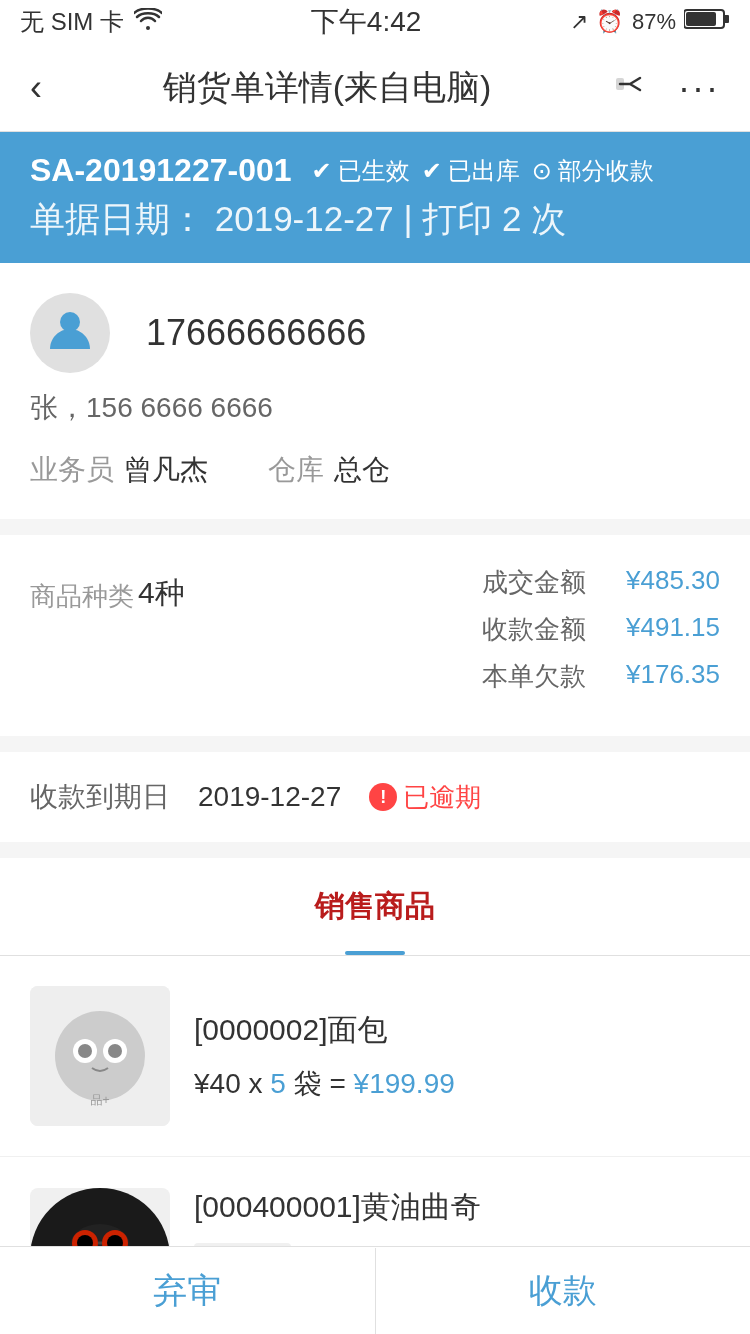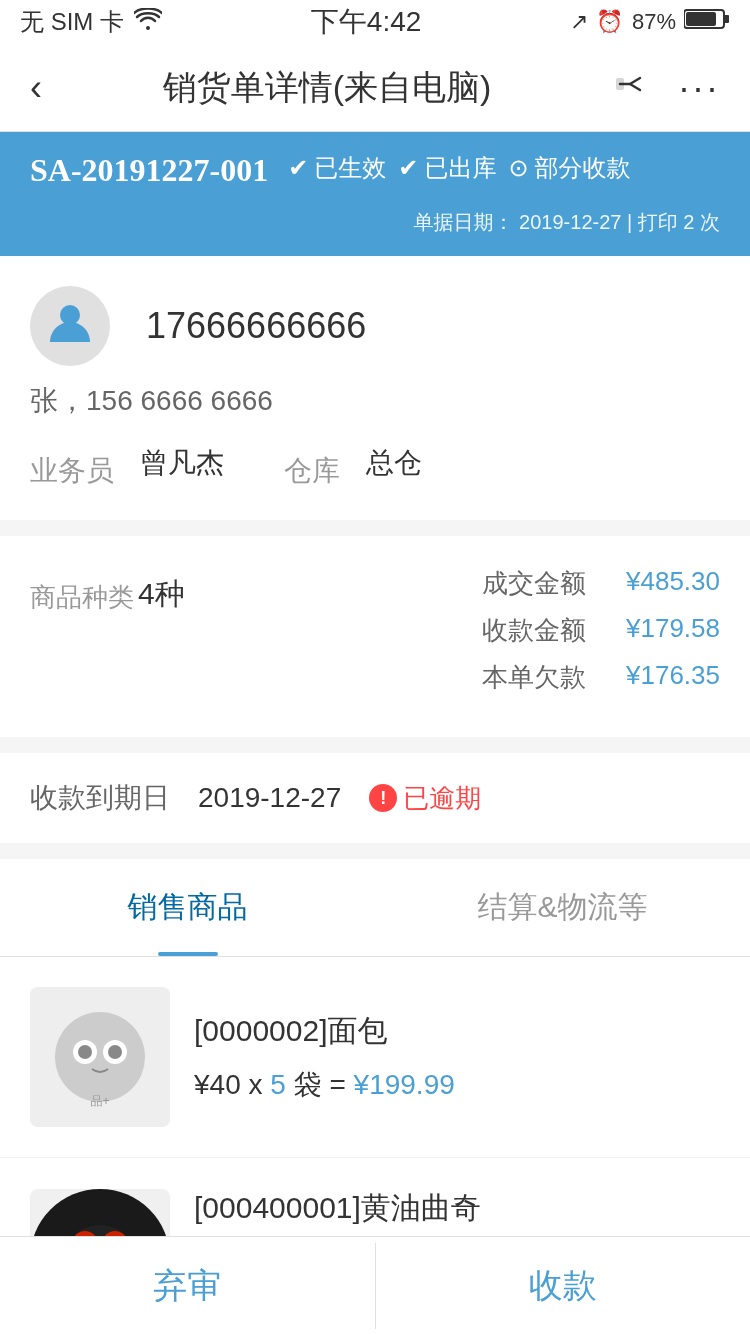--- a/index.html
+++ b/index.html
@@ -44,34 +44,33 @@
     .nav-icon { font-size: 32px; color: #333; }
 
     
     .header-banner {
       background: #4a9fd4;
       padding: 20px 30px;
       color: #fff;
     }
     .header-banner-top {
       display: flex;
-      align-items: flex-start;
+      align-items: center;
       gap: 20px;
-      margin-bottom: 20px;
-      font-family: Liberation Serif, serif;
+      margin-bottom: 7px;
     }
     .order-number { font-size: 32px; font-weight: bold; }
     .status-tags { display: flex; gap: 12px; }
     .status-tag {
       display: flex;
       align-items: center;
       gap: 6px;
       font-size: 24px;
     }
-    .header-banner-bottom { font-size: 20px; color: rgba(255,255,255,0.9); text-align: right; }
+    .header-banner-bottom { font-size: 35px; color: rgba(255,255,255,0.9); }
 
     
     .customer-section {
       background: #fff;
       padding: 30px;
       margin-bottom: 16px;
     }
     .customer-info {
       display: flex;
       align-items: center;
@@ -91,22 +90,22 @@
     .avatar-icon { font-size: 40px; color: #4a9fd4; }
     .customer-name { font-size: 36px; font-weight: 500; color: #333; }
     .customer-sub { font-size: 28px; color: #666; margin-bottom: 24px; }
     .customer-meta {
       display: flex;
       gap: 60px;
       font-size: 28px;
       color: #333;
     }
     .meta-item { display: flex; gap: 10px; }
-    .meta-label { color: #999; margin-top: 8px; }
-    .meta-value { color: #333; margin-left: 16px; }
+    .meta-label { color: #999; }
+    .meta-value { color: #333; }
 
     
     .stats-section {
       background: #fff;
       padding: 30px;
       margin-bottom: 16px;
       display: flex;
       justify-content: space-between;
       align-items: flex-start;
     }
@@ -169,22 +168,22 @@
     .tab {
       flex: 1;
       text-align: center;
       padding: 28px 0;
       font-size: 30px;
       color: #999;
       position: relative;
       cursor: pointer;
     }
     .tab.active {
-      color: #0369a1;
-      font-weight: 400;
+      color: #b91c1c;
+      font-weight: 700;
     }
     .tab.active::after {
       content: '';
       position: absolute;
       bottom: 0;
       left: 50%;
       transform: translateX(-50%);
       width: 60px;
       height: 4px;
       background: #4a9fd4;
@@ -228,21 +227,21 @@
     }
     .product-price .qty { color: #4a9fd4; }
     .product-price .total { color: #4a9fd4; font-weight: 500; }
 
     
     .bottom-bar {
       position: fixed;
       bottom: 0;
       left: 0;
       width: 750px;
-      height: 98px;
+      height: 88px;
       background: #fff;
       border-top: 1px solid #e0e0e0;
       display: flex;
       align-items: center;
     }
     .bottom-btn {
       flex: 1;
       text-align: center;
       font-size: 34px;
       color: #4a9fd4;
@@ -357,21 +356,21 @@
       <span class="stats-count-value">4种</span>
     </div>
   </div>
   <div class="stats-right">
     <div class="stat-row">
       <span class="stat-row-label">成交金额</span>
       <span class="stat-row-value">¥485.30</span>
     </div>
     <div class="stat-row">
       <span class="stat-row-label">收款金额</span>
-      <span class="stat-row-value">¥179.58</span>
+      <span class="stat-row-value">¥491.15</span>
     </div>
     <div class="stat-row">
       <span class="stat-row-label">本单欠款</span>
       <span class="stat-row-value">¥176.35</span>
     </div>
   </div>
 </div>
 
 <div class="due-section">
   <span class="due-label">收款到期日</span>
@@ -379,23 +378,20 @@
   <div class="overdue-badge">
     <div class="overdue-icon">!</div>
     <span>已逾期</span>
   </div>
 </div>
 
 <div class="tabs-section">
   <div class="tabs">
     <div class="tab active">
       <span>销售商品</span>
-    </div>
-    <div class="tab">
-      <span>结算&amp;物流等</span>
     </div>
   </div>
 
   <div class="product-list">
 
     <div class="product-item">
       <div class="product-image">
         <svg width="140" height="140" viewBox="0 0 140 140">
           <rect width="140" height="140" fill="#eeeeee"></rect>
 

